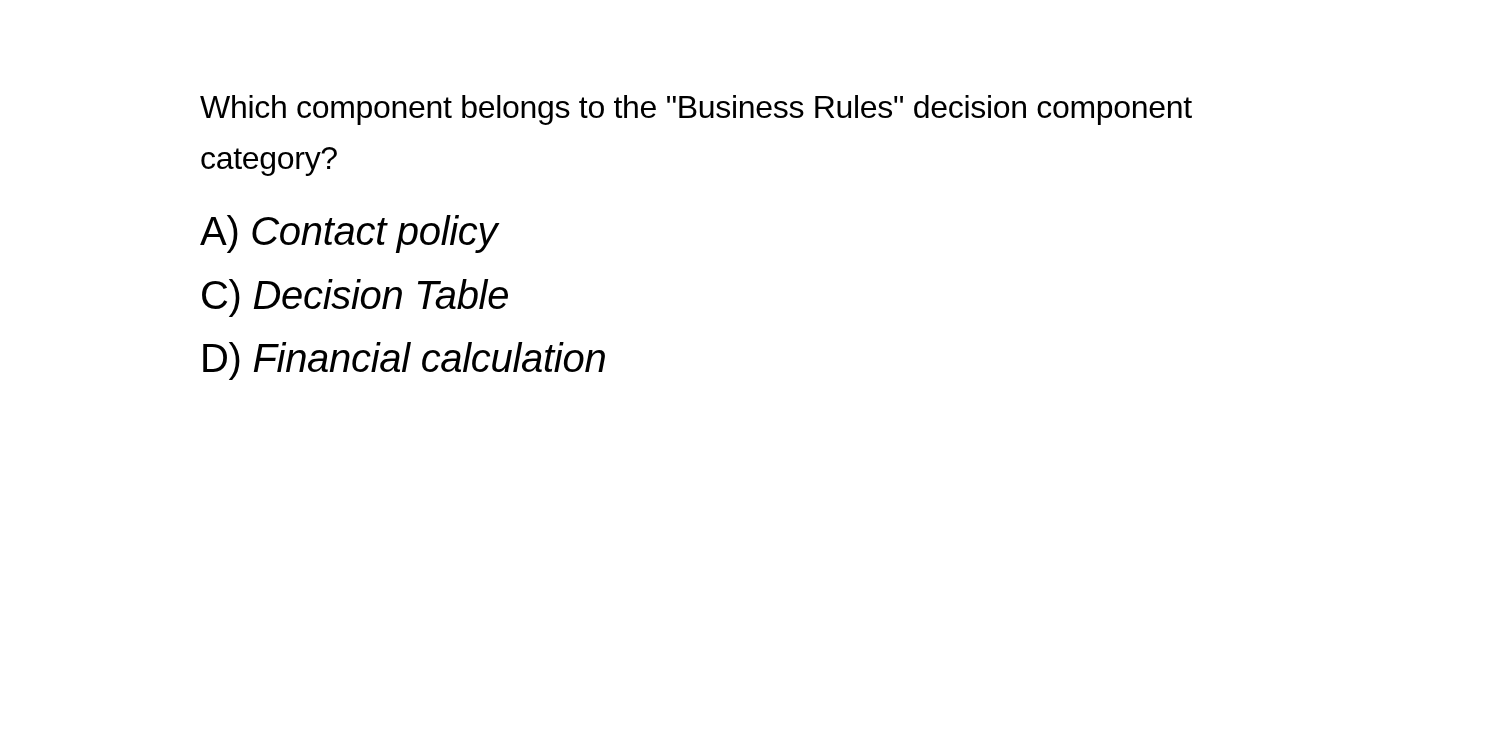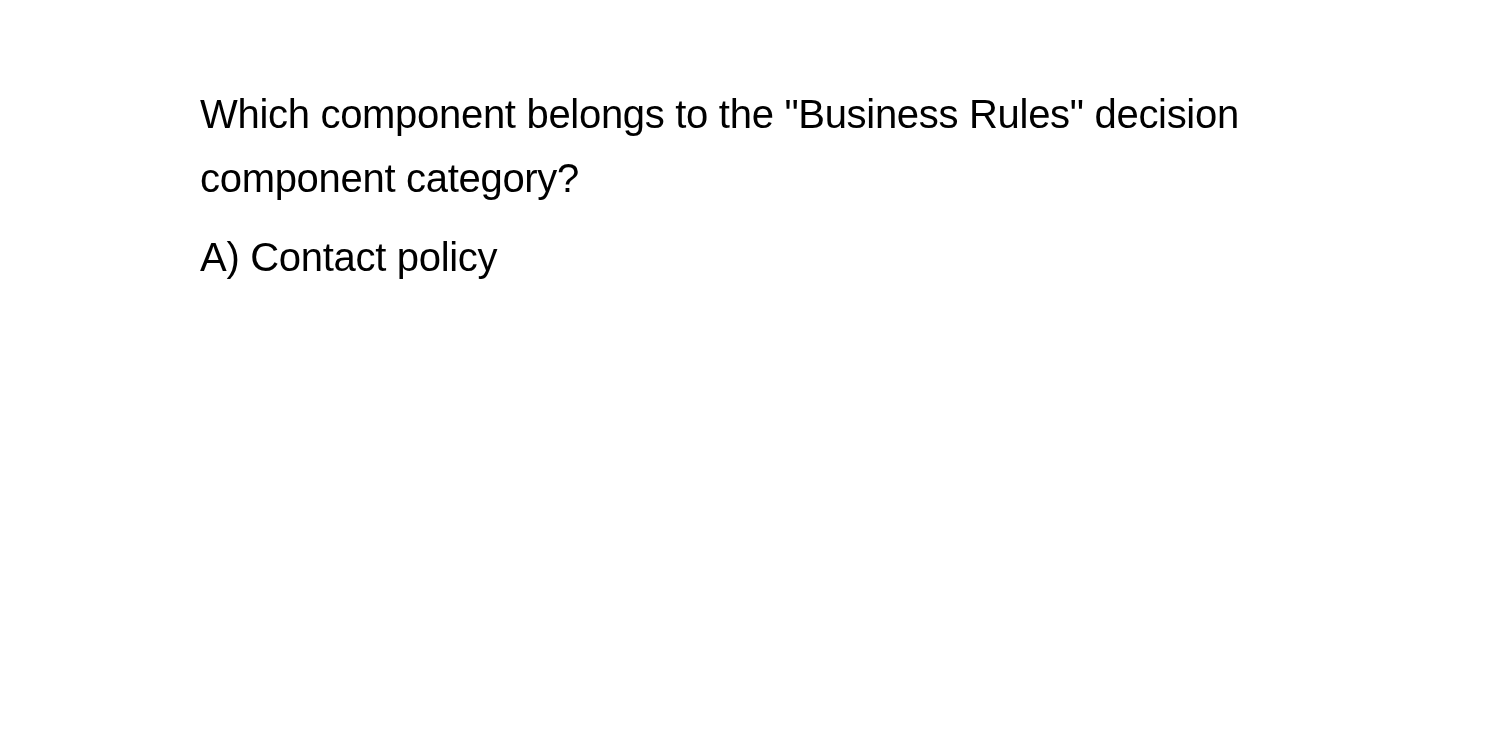--- a/index.html
+++ b/index.html
@@ -15,45 +15,56 @@
       color: #000000;
       position: relative;
     }
     .content {
       position: absolute;
       left: 200px;
       top: 82px;
       width: 1100px;
     }
     .question {
-      font-size: 40px;
+      font-size: 32px;
       line-height: 1.6;
       letter-spacing: -0.3px;
       margin-bottom: 16px;
     }
     .options {
       font-size: 40px;
       line-height: 1.58;
       letter-spacing: -0.3px;
     }
     .option {
       display: block;
     }
     .option-label {
       display: inline;
     }
     .option-text {
       display: inline;
+      font-style: italic;
     }
   </style>
 </head>
 <body>
 
 <div class="content">
   <div class="question">Which component belongs to the "Business Rules" decision component category?</div>
   <div class="options">
     <div class="option">
       <span class="option-label">A)</span>
       <span> </span>
       <span class="option-text">Contact policy</span>
     </div>
+    <div class="option">
+      <span class="option-label">C)</span>
+      <span> </span>
+      <span class="option-text">Decision Table</span>
+    </div>
+    <div class="option">
+      <span class="option-label">D)</span>
+      <span> </span>
+      <span class="option-text">Financial calculation</span>
+    </div>
   </div>
 </div>
 
 </body></html>

